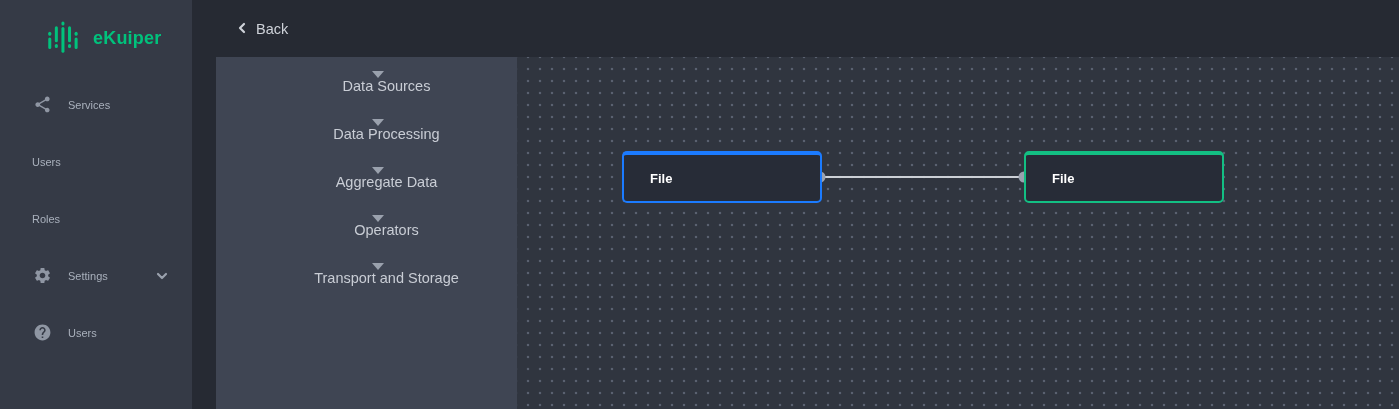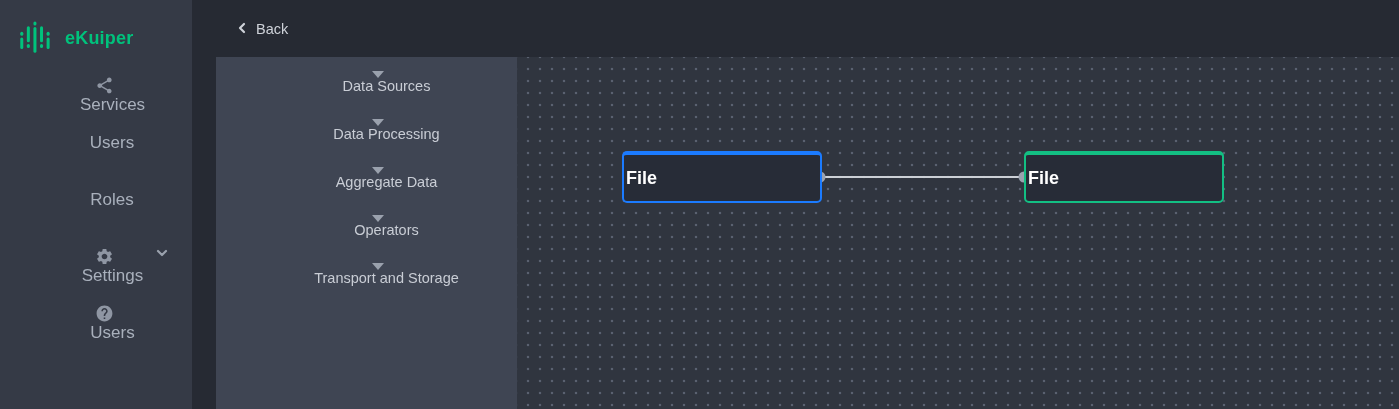--- a/index.html
+++ b/index.html
@@ -10,27 +10,28 @@
     color: #a9b0bc;
     position: relative;
   }
 
   
   .sidebar {
     position: absolute; left: 0; top: 0; width: 192px; height: 409px;
     background: #353a46;
   }
   .logo-row {
-    height: 76px; display: flex; align-items: center; padding-left: 18px; gap: 15px;
+    height: 76px; display: flex; align-items: center; padding-left: 27px; gap: 15px;
     cursor: pointer;
+    margin-left: 19px;
   }
   .logo-text { color: #00c27c; font-size: 18px; font-weight: bold; letter-spacing: .2px; }
   .side-item {
     height: 57px; display: flex; align-items: center; padding-left: 33px;
-    font-size: 17px; color: #a9b0bc; cursor: pointer; position: relative; flex-direction: column;
+    font-size: 11px; color: #a9b0bc; cursor: pointer; position: relative;
   }
   .side-item .mi { width: 19px; height: 19px; margin-right: 16px; flex: 0 0 auto; display: flex; align-items: center; justify-content: center; }
   .side-item .mi svg { width: 19px; height: 19px; fill: #8f96a3; }
   .side-item.sub { padding-left: 32px; }
   .side-item .chev {
     position: absolute; right: 24px; width: 12px; height: 12px; display: flex; align-items: center; justify-content: center;
   }
   .side-item .chev svg { width: 12px; height: 12px; stroke: #9aa1ad; stroke-width: 2.2; fill: none; stroke-linecap: round; stroke-linejoin: round; }
 
   
@@ -63,22 +64,22 @@
     position: absolute; left: 517px; top: 57px; width: 882px; height: 352px;
     background-color: #30353f;
     background-image: radial-gradient(#5a6170 1.4px, transparent 1.6px);
     background-size: 12px 12px;
     background-position: 5px 6px;
   }
   .flow-node {
     position: absolute; width: 200px; height: 52px;
     background: #272c37; border: 2px solid var(--accent, #1b7bff);
     border-top-width: 4px; border-radius: 5px;
-    display: flex; align-items: center; padding-left: 2px;
-    color: #ffffff; font-size: 18px; font-weight: bold; cursor: pointer;
+    display: flex; align-items: center; padding-left: 26px;
+    color: #ffffff; font-size: 13px; font-weight: bold; cursor: pointer;
   }
   .node-source { left: 105px; top: 94px; }
   .node-target { left: 507px; top: 94px; }
   .edge-layer { position: absolute; left: 0; top: 0; width: 882px; height: 352px; pointer-events: none; }
 
   
   .logo-icon svg { display: block; }
 </style>
 </head>
 <body>

